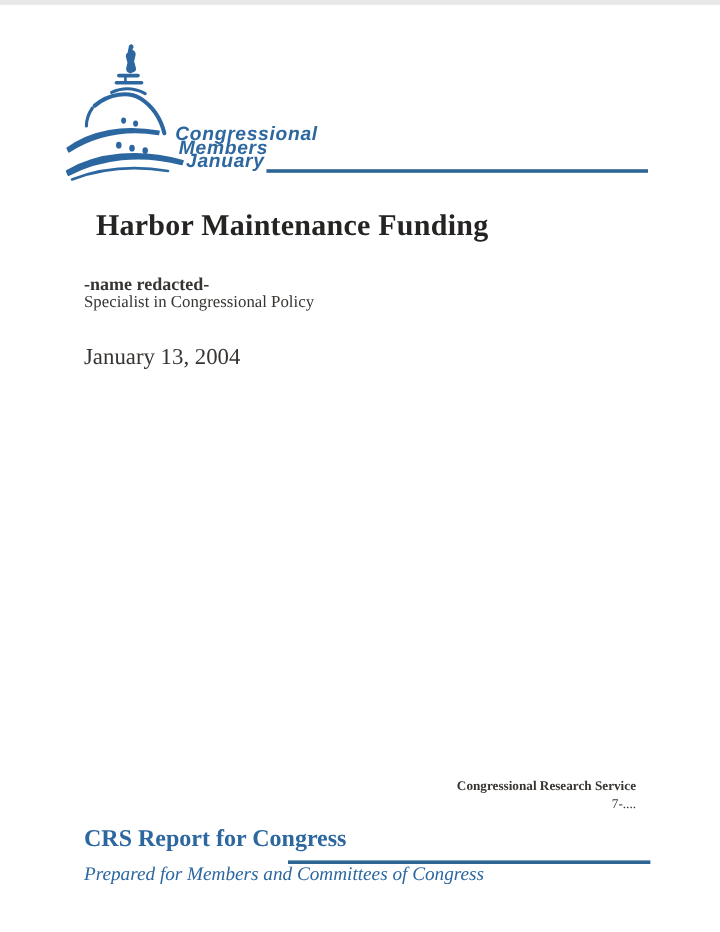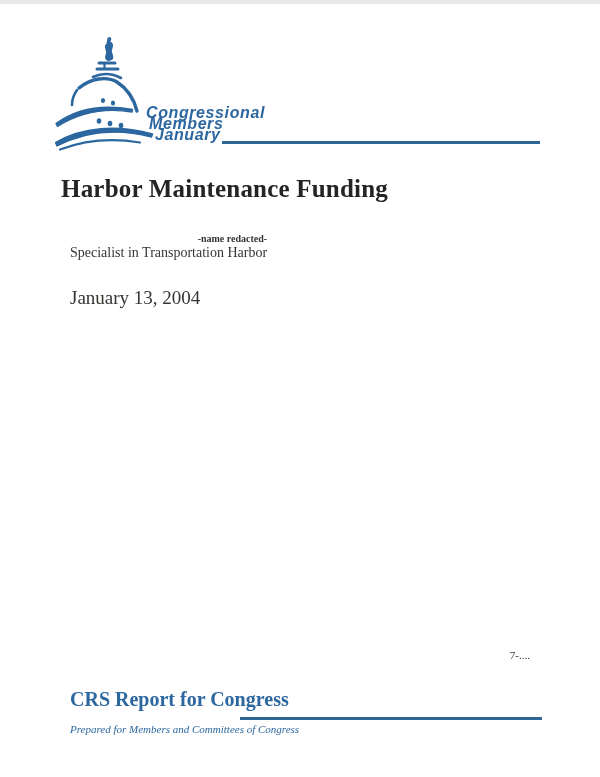--- a/index.html
+++ b/index.html
@@ -33,32 +33,32 @@
   .wordmark .wm2{margin-left:3px;}
   .wordmark .wm3{margin-left:9px;}
   .masthead-rule{
     position:absolute;left:222px;top:137px;
     width:318px;height:3px;
     background:var(--rule_blue);
   }
 
   
   .report-title{
-    position:absolute;left:61px;top:172px;
+    position:absolute;left:80px;top:172px;
     font-size:25px;font-weight:700;line-height:25px;
     color:var(--title_ink);
     letter-spacing:0.2px;
     white-space:nowrap;
   }
   .byline{
     position:absolute;left:70px;top:228px;
     color:var(--body_ink);
     line-height:13.5px;
   }
-  .author-name{font-size:10px;font-weight:700;text-align:right;}
+  .author-name{font-size:15px;font-weight:700;}
   .author-role{font-size:14px;}
   .report-date{
     position:absolute;left:70px;top:283px;
     font-size:19px;color:var(--body_ink);
   }
 
   
   .info-block{
     position:absolute;right:70px;top:644px;
     text-align:right;
@@ -75,21 +75,21 @@
     color:var(--brand_blue);
     white-space:nowrap;
   }
   .footer-rule{
     position:absolute;left:240px;top:713px;
     width:302px;height:3px;
     background:var(--rule_blue);
   }
   .footer-tagline{
     position:absolute;left:70px;top:719px;
-    font-size:11px;font-style:italic;line-height:12px;
+    font-size:16px;font-style:italic;line-height:12px;
     color:var(--brand_blue);
     white-space:nowrap;
   }
 </style>
 </head>
 <body>
 
 <div class="page">
 
   <div>
@@ -125,26 +125,27 @@
       <div class="wm3">January</div>
     </div>
 
     <div class="masthead-rule"></div>
   </div>
 
   <h1 class="report-title">Harbor Maintenance Funding</h1>
 
   <div class="byline">
     <div class="author-name">-name redacted-</div>
-    <div class="author-role">Specialist in Transportation Harbor</div>
+    <div class="author-role">Specialist in Congressional Policy</div>
   </div>
 
   <div class="report-date">January 13, 2004</div>
 
   <div class="info-block">
+    <div class="info-org">Congressional Research Service</div>
     <div class="info-phone">7-....</div>
   </div>
 
   <div>
     <div class="footer-banner">CRS Report for Congress</div>
     <div class="footer-rule"></div>
     <div class="footer-tagline">Prepared for Members and Committees of Congress</div>
   </div>
 
 </div>

